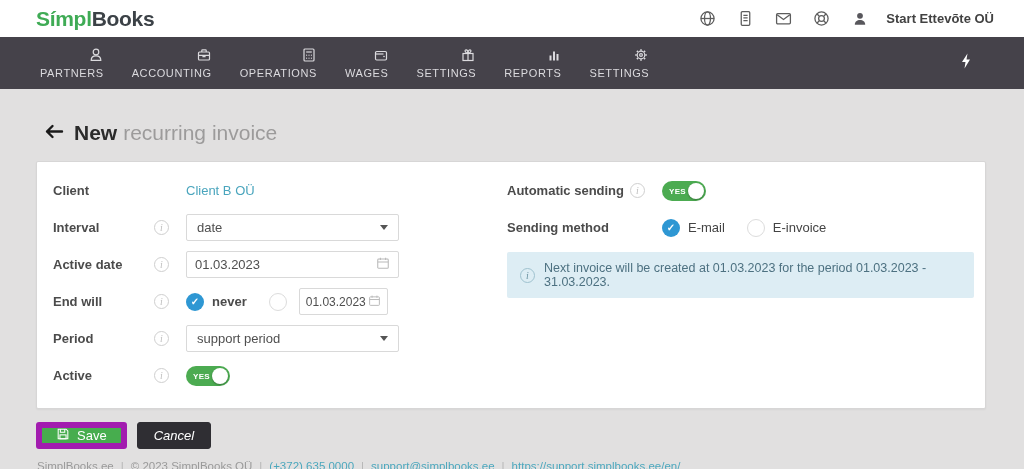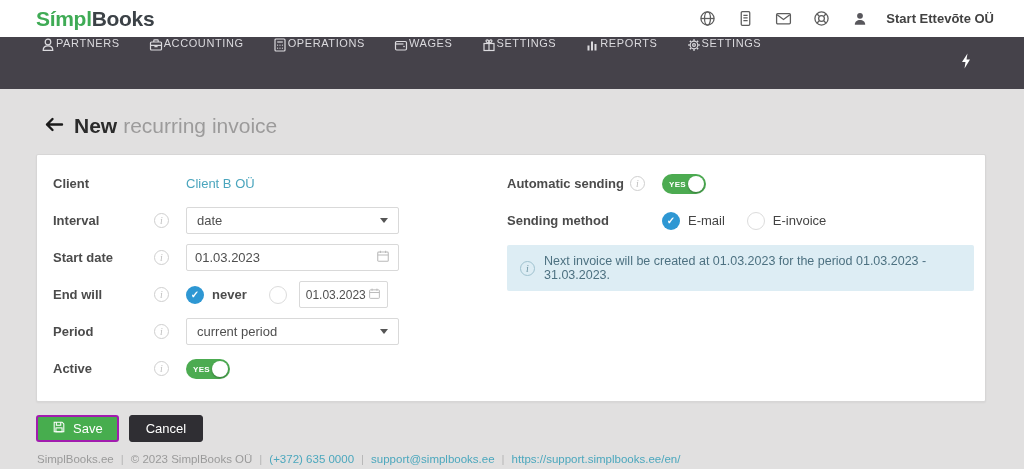--- a/index.html
+++ b/index.html
@@ -13,28 +13,28 @@
   .logo .lg-green { color:#3fab55; }
   .logo .lg-dark  { color:#3c4247; }
   .topbar-right { display:flex; align-items:center; }
   .tb-icon { width:17px; height:17px; margin-left:21px; cursor:pointer; display:flex; align-items:center; justify-content:center; }
   .tb-icon svg { display:block; }
   .account-name { font-size:13px; color:#424242; font-weight:bold; margin-left:18px; cursor:pointer; }
 
   
   .navbar { height:52px; background:#45424a; display:flex; align-items:stretch;
             padding-left:26px; position:relative; }
-  .nav-item { display:flex; align-items:flex-start; justify-content:center;
+  .nav-item { display:flex; flex-direction:column; align-items:flex-end; justify-content:center;
               padding:0 14px; cursor:pointer; color:#dbdade; }
   .nav-item svg { display:block; margin-bottom:4px; }
   .nav-label { font-size:11px; letter-spacing:0.6px; }
   .nav-quick { position:absolute; right:52px; top:0; height:52px; display:flex; align-items:center; cursor:pointer; }
 
   
-  .title-row { margin:23px 0 0 44px; display:flex; align-items:center; height:28px;text-align:center; }
+  .title-row { margin:30px 0 0 44px; display:flex; align-items:center; height:28px;text-align:center; }
   .back-btn { cursor:pointer; margin-right:10px; display:flex; align-items:center; }
   .page-title { font-size:21px; color:#9c9b9b; }
   .page-title .t-bold { font-weight:bold; color:#2b2b2b; margin-right:6px; }
 
   
   .panel { margin:14px 38px 0 36px; width:950px; background:#fff;
            border:1px solid #d7d6d6; border-radius:2px; display:flex;
            padding:10px 0 14px 16px; box-shadow:0 1px 2px rgba(0,0,0,0.05); }
   .col-left { width:454px; }
   .col-right { flex:1; padding-right:11px; }
@@ -73,23 +73,23 @@
                     background:#fff; box-shadow:0 1px 2px rgba(0,0,0,0.3); }
 
   .notice-box { margin-top:6px; background:#ddedf4; border-radius:2px; padding:9px 13px;
                 font-size:12.5px; color:#4d7181; display:flex; align-items:center; }
   .notice-box .info-icon { border-color:#9fc2cf; color:#6d94a2; margin-right:9px; }
 
   
   .btn-row { margin:13px 0 0 36px; display:flex; align-items:center; }
   .btn { height:27px; border-radius:3px; font-size:13px; color:#fff; display:flex;
          align-items:center; padding:0 14px; cursor:pointer; }
-  .btn-save { background:#47ad4e; border:2px solid #a21caf; }
+  .btn-save { background:#47ad4e; border:6px solid #a21caf; }
   .btn-save svg { margin-right:7px; }
-  .btn-cancel { background:#2f2e33; border:1px solid #2f2e33; margin-left:10px; padding:0 16px; }
+  .btn-cancel { background:#2f2e33; border:1px solid #2f2e33; margin-left:10px; padding:0 16px;font-style:italic; }
 
   .footer { margin:11px 0 0 37px; font-size:11.5px; color:#9a9a9a; }
   .footer .sep { margin:0 7px; color:#b5b5b5; }
   .footer .f-link { color:#4ba7bd; cursor:pointer; }
 </style>
 </head>
 <body>
 
 <div class="topbar">
   <div class="logo">
@@ -242,21 +242,21 @@
     <div class="form-row">
       <span class="form-label">Interval</span>
       <span class="info-icon">i</span>
       <div class="ctrl select-box">
         <span>date</span>
         <span class="caret-down"></span>
       </div>
     </div>
 
     <div class="form-row">
-      <span class="form-label">Start date</span>
+      <span class="form-label">Active date</span>
       <span class="info-icon">i</span>
       <div class="ctrl date-box">
         <span>01.03.2023</span>
         <span>
           <svg width="14" height="14" viewBox="0 0 16 16" fill="none" stroke="#b9b9b9" stroke-width="1.2">
             <rect x="2" y="3.5" width="12" height="10.5" rx="1"></rect>
               <path d="M2 6.8h12M5 2v2.6M11 2v2.6"></path>
           </svg>
         </span>
       </div>
@@ -276,21 +276,21 @@
               <path d="M2 6.8h12M5 2v2.6M11 2v2.6"></path>
           </svg>
         </span>
       </div>
     </div>
 
     <div class="form-row">
       <span class="form-label">Period</span>
       <span class="info-icon">i</span>
       <div class="ctrl select-box">
-        <span>current period</span>
+        <span>support period</span>
         <span class="caret-down"></span>
       </div>
     </div>
 
     <div class="form-row">
       <span class="form-label">Active</span>
       <span class="info-icon">i</span>
       <div class="ctrl toggle">
         <span class="t-text">YES</span>
         <span class="t-knob"></span>

